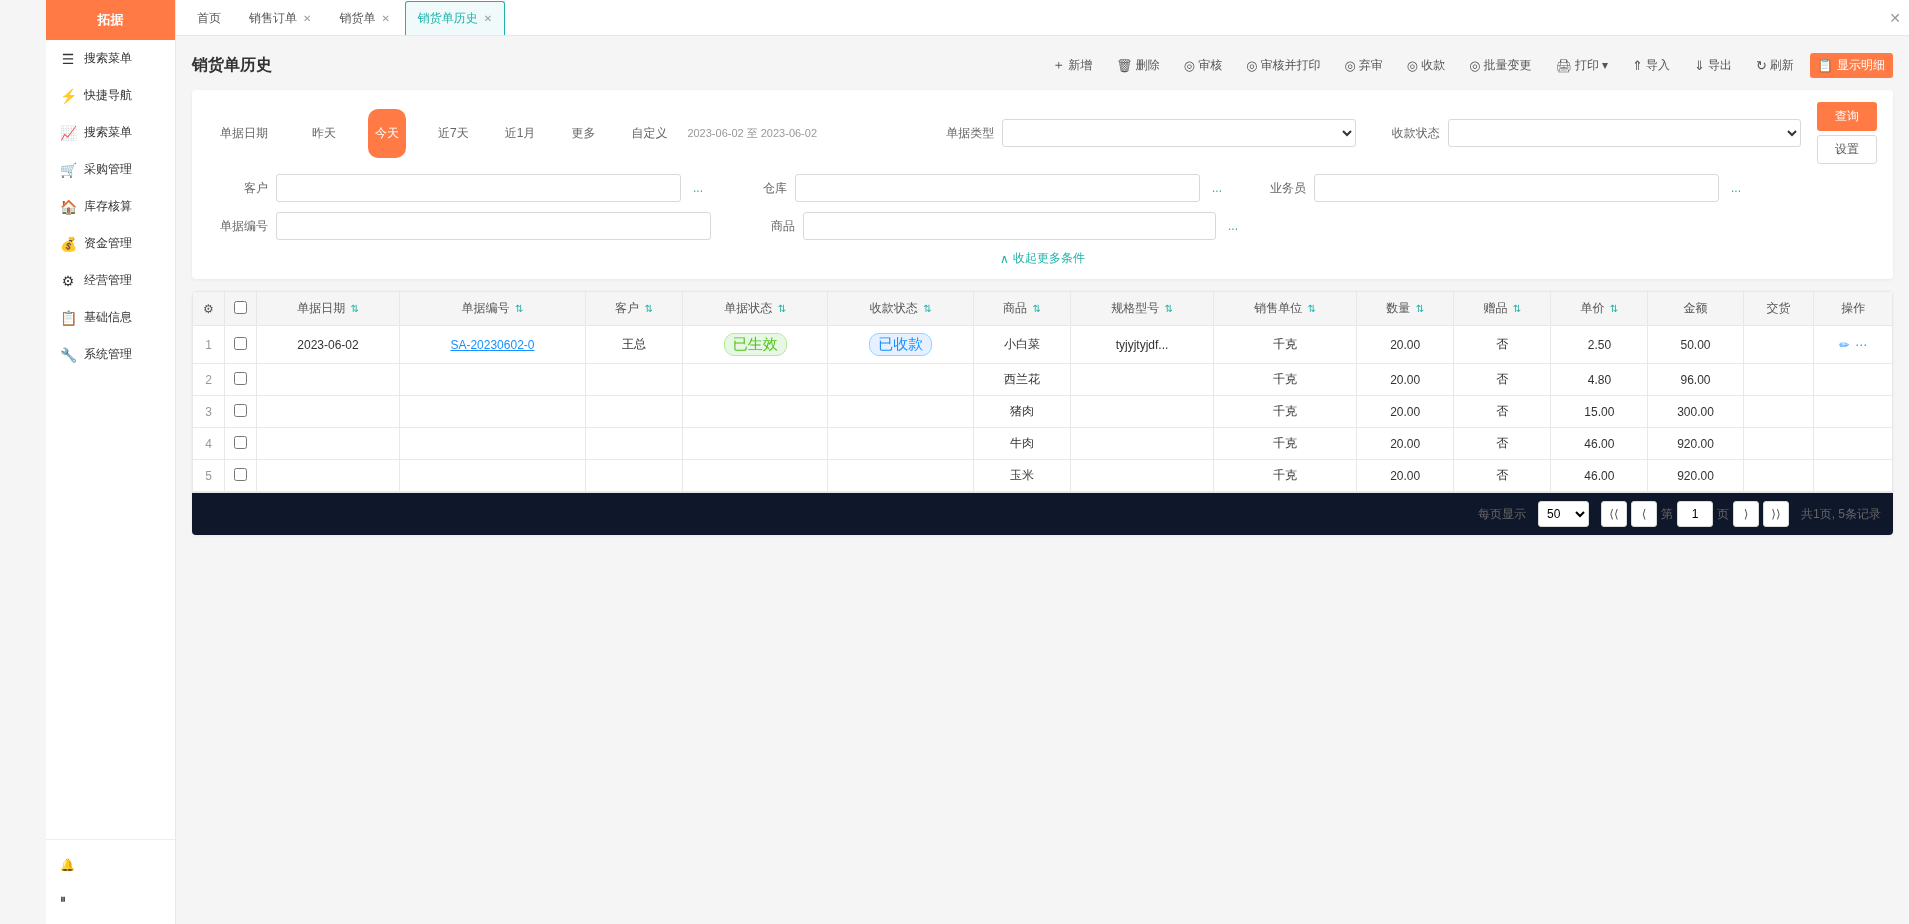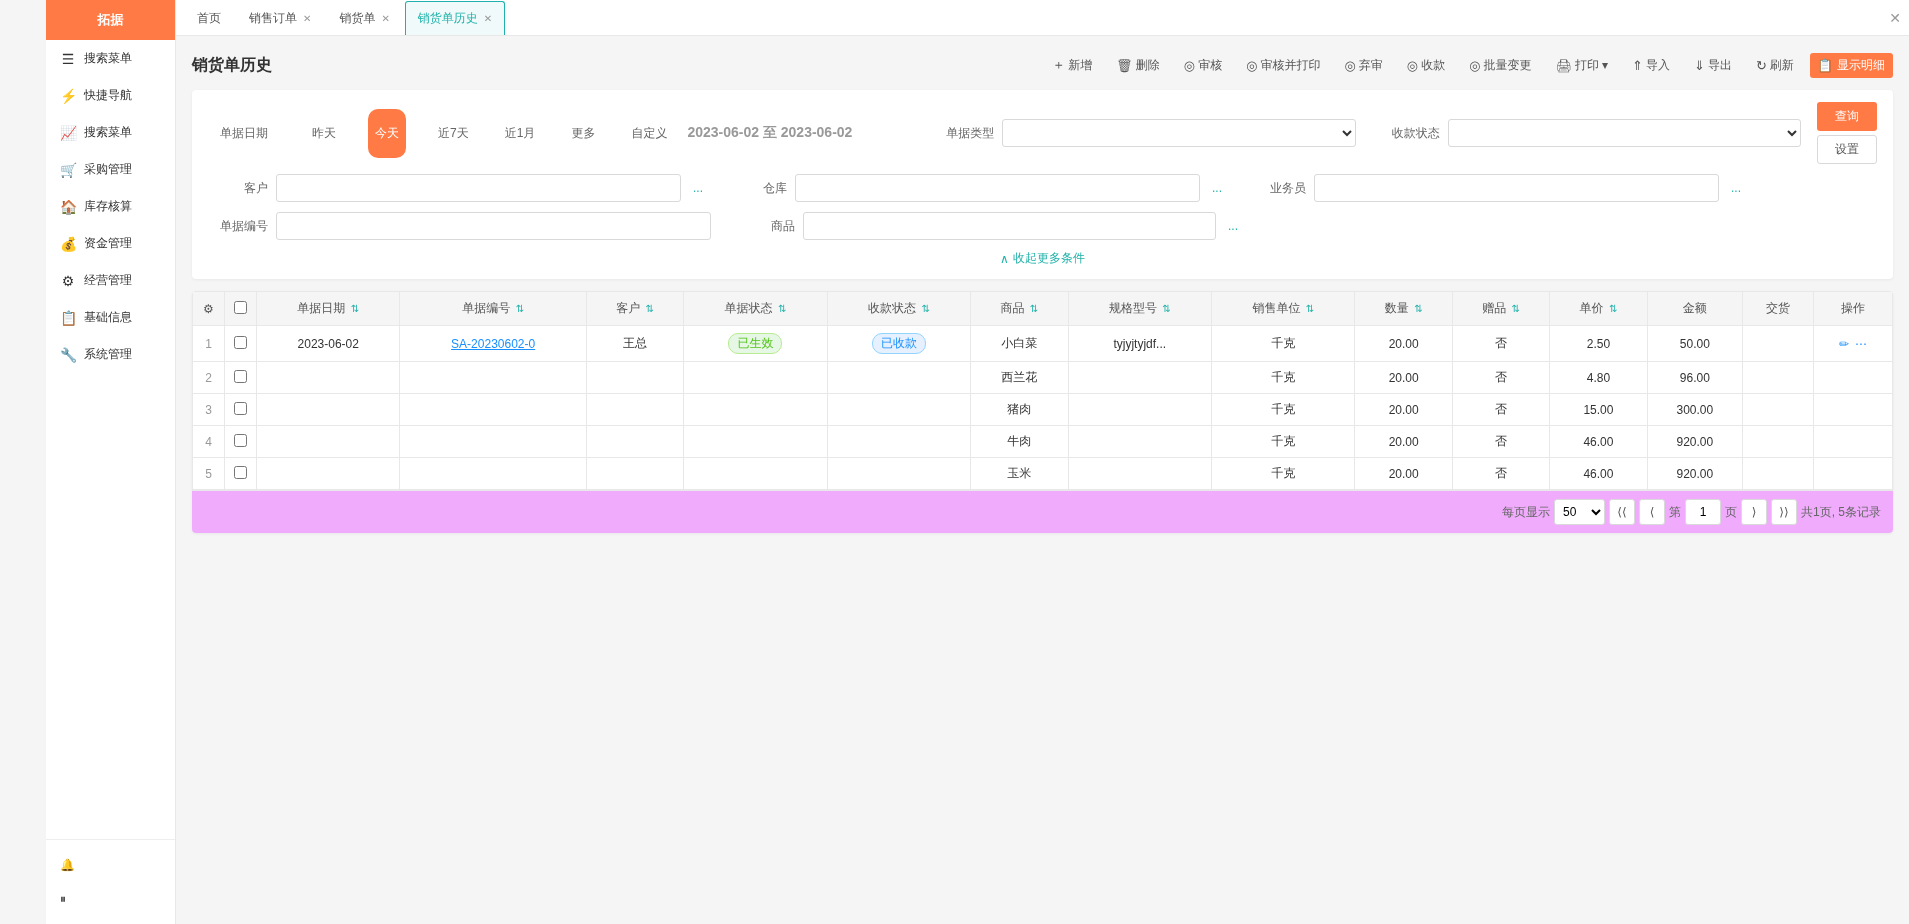--- a/index.html
+++ b/index.html
@@ -186,23 +186,22 @@
       margin-left: 24px;
     }
     .date-shortcut.active {
       background: #ff7a45;
       color: #fff;
       border-radius: 10px;
       padding: 16px 7px;
     }
     .date-range {
       color: #999;
-      font-size: 14px;
+      font-size: 11px;
       margin-left: 8px;
-      font-weight: bold;
     }
     .ellipsis-btn {
       cursor: pointer;
       color: #20b2aa;
       margin-left: 4px;
     }
     .collapse-btn {
       display: flex;
       align-items: center;
       justify-content: center;
@@ -264,21 +263,21 @@
       padding: 7px 6px;
       text-align: center;
       color: #333;
       white-space: nowrap;
     }
     .data-table .row-num { color: #999; }
     .badge {
       display: inline-block;
       padding: 1px 8px;
       border-radius: 10px;
-      font-size: 12px;
+      font-size: 15px;
     }
     .badge-green { background: #e6f7e6; color: #52c41a; border: 1px solid #b7eb8f; }
     .badge-blue { background: #e6f0ff; color: #1890ff; border: 1px solid #91d5ff; }
     .link-text { color: #1890ff; cursor: pointer; text-decoration: underline; }
 
     
     .table-footer {
       display: flex;
       align-items: center;
       background: #fdf6ec;
@@ -288,22 +287,22 @@
     .total-label { color: #666; margin-right: 20px; }
     .total-qty { margin-left: auto; font-weight: bold; padding-right: 200px; }
     .total-amount { font-weight: bold; }
 
     
     .pagination-bar {
       display: flex;
       align-items: center;
       justify-content: flex-end;
       padding: 8px 12px;
-      gap: 4px;
-      background: #f0abfc;
+      gap: 12px;
+      background: #0f172a;
       border-top: 1px solid #e8e8e8;
     }
     .page-size-label { color: #666; }
     .page-size-select {
       height: 26px;
       border: 1px solid #d9d9d9;
       border-radius: 3px;
       padding: 0 4px;
       background: #fff;
     }

